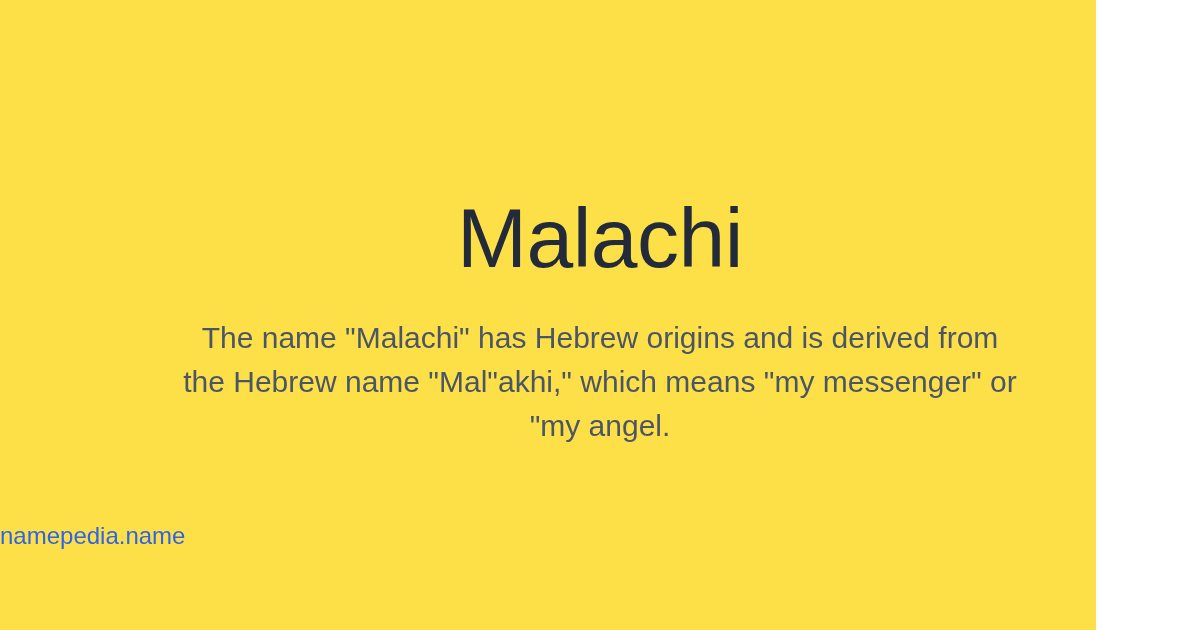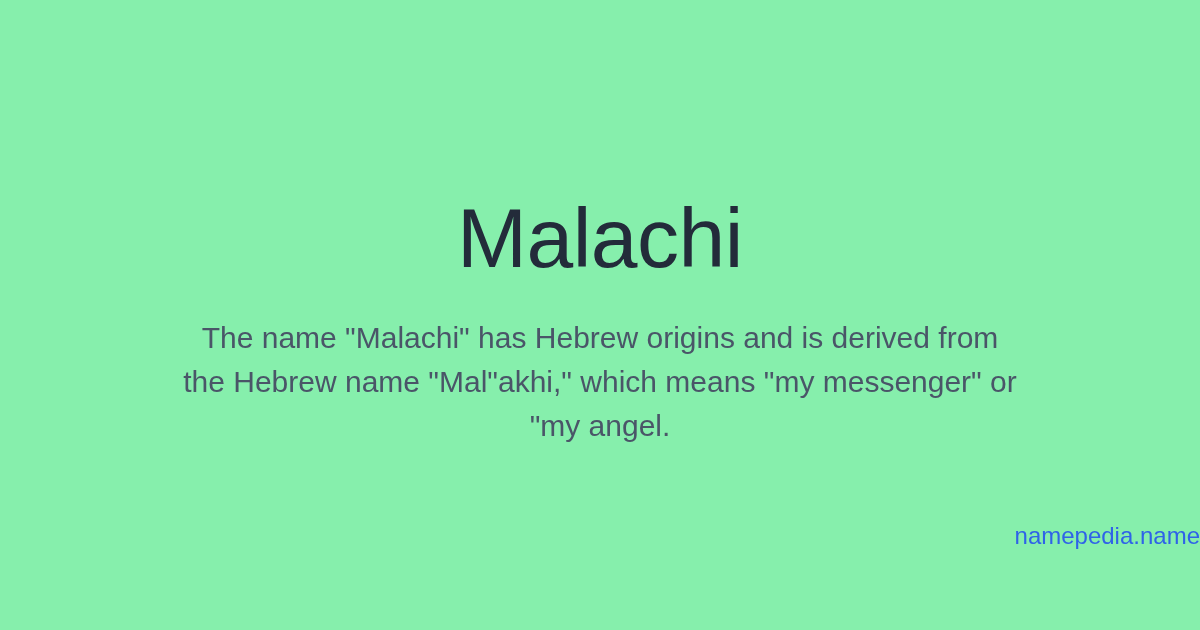--- a/index.html
+++ b/index.html
@@ -9,23 +9,23 @@
   }
   body {
     width: 1200px;
     height: 630px;
     background: #ffffff;
     font-family: "Liberation Sans", "DejaVu Sans", sans-serif;
     overflow: hidden;
   }
 
   .card {
-    width: 1200px;
+    width: 1096px;
     height: 630px;
-    background: #86efac;
+    background: #fde047;
     box-sizing: border-box;
     display: flex;
     flex-direction: column;
     align-items: center;
   }
 
   
   .name-title {
     margin: 0;
     padding: 0;
@@ -56,21 +56,21 @@
     color: #4A5568;
     text-align: center;
   }
 
   
   .site-link {
     position: absolute;
     top: 520px;
     left: 0;
     width: 100%;
-    text-align: right;
+    text-align: left;
     font-size: 24px;
     font-weight: 400;
     line-height: 32px;
     color: #2F63E8;
     text-decoration: none;
     cursor: pointer;
   }
 </style>
 </head>
 <body>

